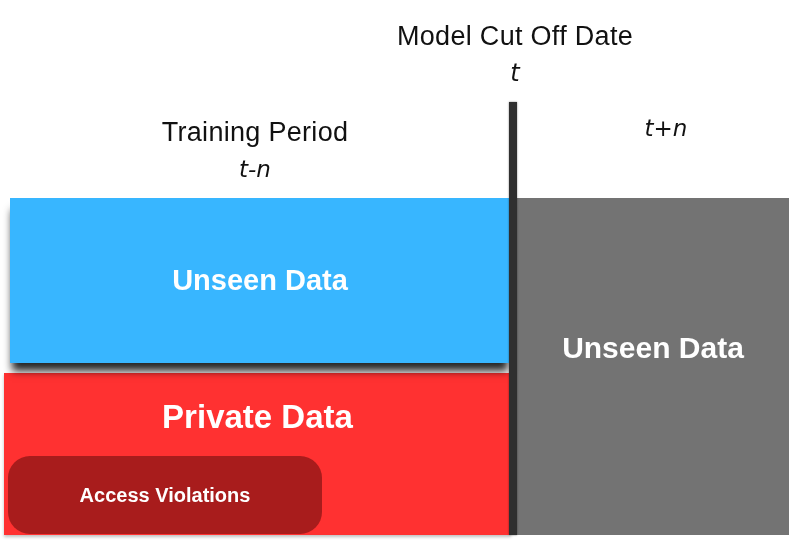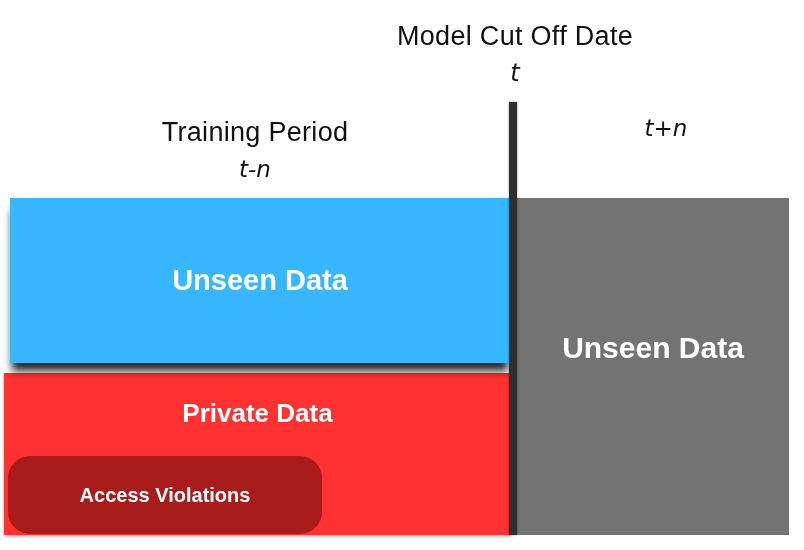--- a/index.html
+++ b/index.html
@@ -87,21 +87,21 @@
     background: #FF3131;
     z-index: 1;
     box-shadow: 0 2px 3px rgba(0,0,0,0.25);
   }
   .box-private .box-label {
     position: absolute;
     top: 25px;
     left: 0;
     width: 100%;
     text-align: center;
-    font-size: 26px;
+    font-size: 33px;
   }
   .box-public {
     left: 10px;
     top: 198px;
     width: 500px;
     height: 165px;
     background: #38B6FF;
     z-index: 2;
     box-shadow: 0 10px 8px -2px rgba(0,0,0,0.85);
     display: flex;

